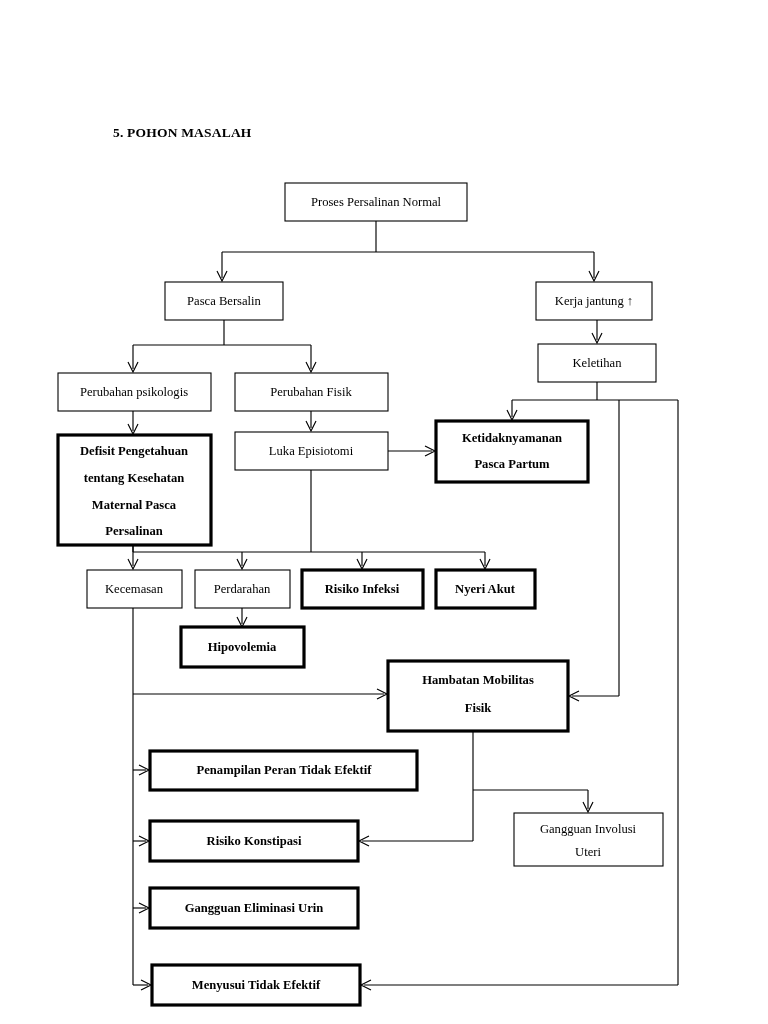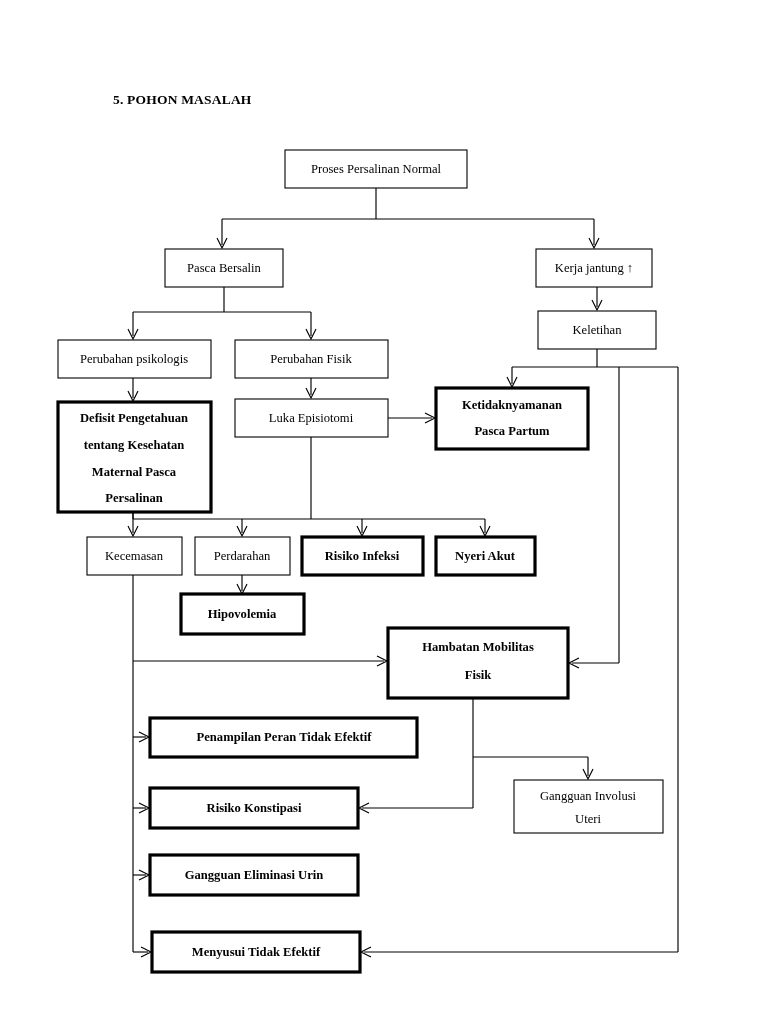--- a/index.html
+++ b/index.html
@@ -13,20 +13,21 @@
     height: 1024px;
     font-family: "Liberation Serif", "DejaVu Serif", serif;
     color: #000000;
     position: relative;
     overflow: hidden;
   }
   #page {
     position: relative;
     width: 768px;
     height: 840px;
+    margin-top: 33px;
   }
   #section-title {
     position: absolute;
     left: 113px;
     top: 92px;
     font-size: 13.5px;
     font-weight: bold;
     letter-spacing: 0.2px;
     white-space: nowrap;
   }

